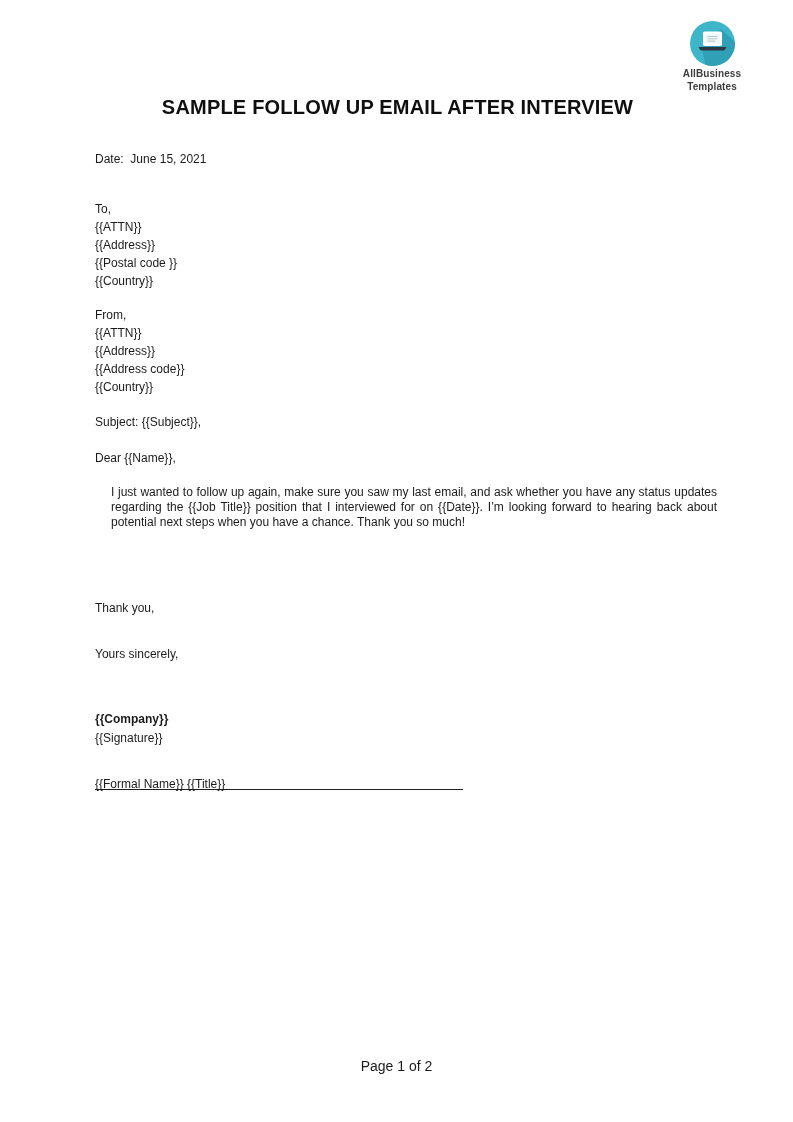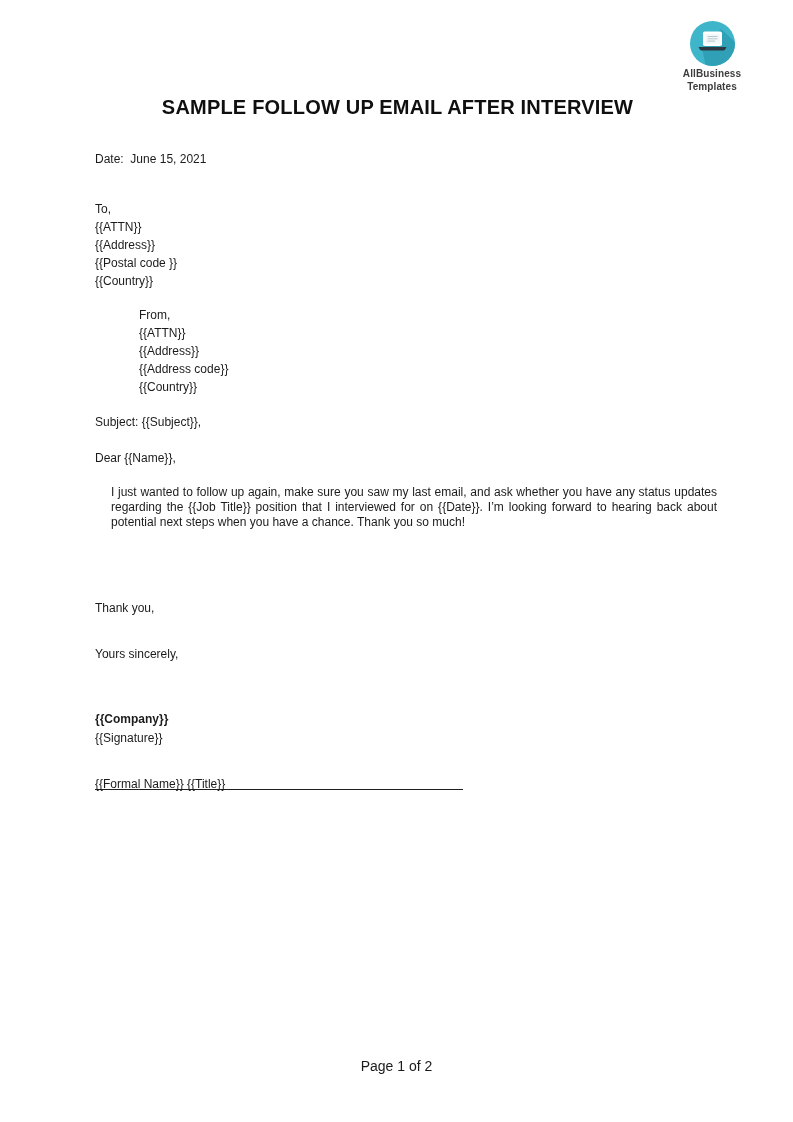--- a/index.html
+++ b/index.html
@@ -28,21 +28,21 @@
     margin: 0; text-align: center;
     font-size: 20px; font-weight: bold; color: #0f0f0f; letter-spacing: 0.2px;
   }
 
   
   .line, .block div, .body, .caption { font-size: 12px; }
   .abs { position: absolute; left: 95px; }
 
   .date { top: 152px; white-space: pre-wrap; }
   .to-block { top: 200px; }
-  .from-block { top: 306px; margin-left: 44px; }
+  .from-block { top: 306px; }
   .block div { line-height: 18px; }
   .subject { top: 415px; }
   .salutation { top: 451px; }
 
   .body {
     top: 469px; width: 606px; margin: 16px;
     line-height: 15px; text-align: justify;
   }
 
   .thanks { top: 601px; }

